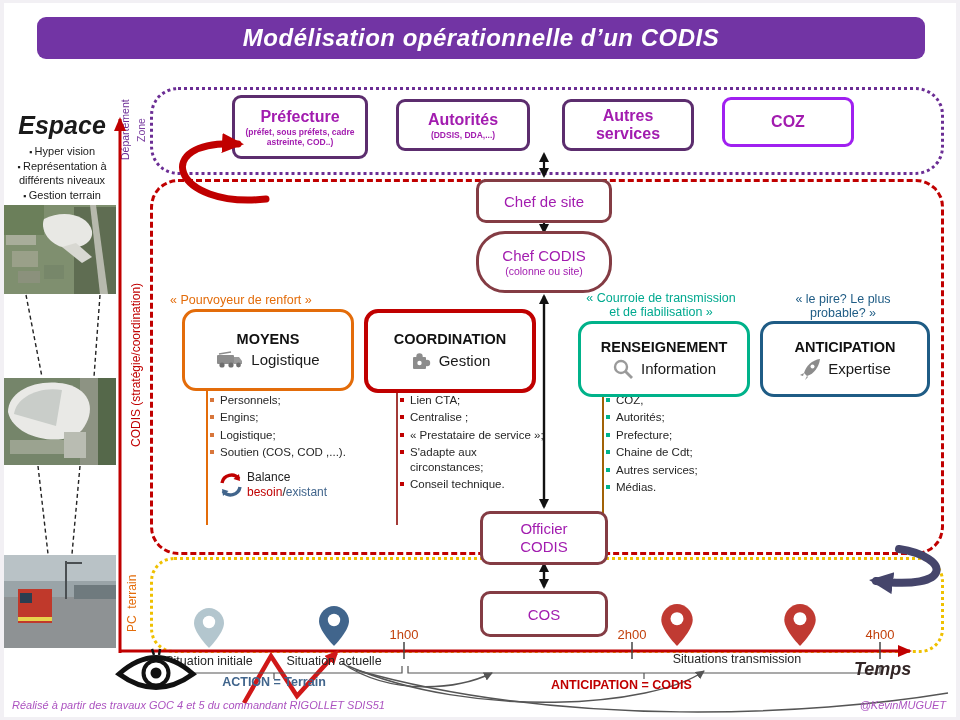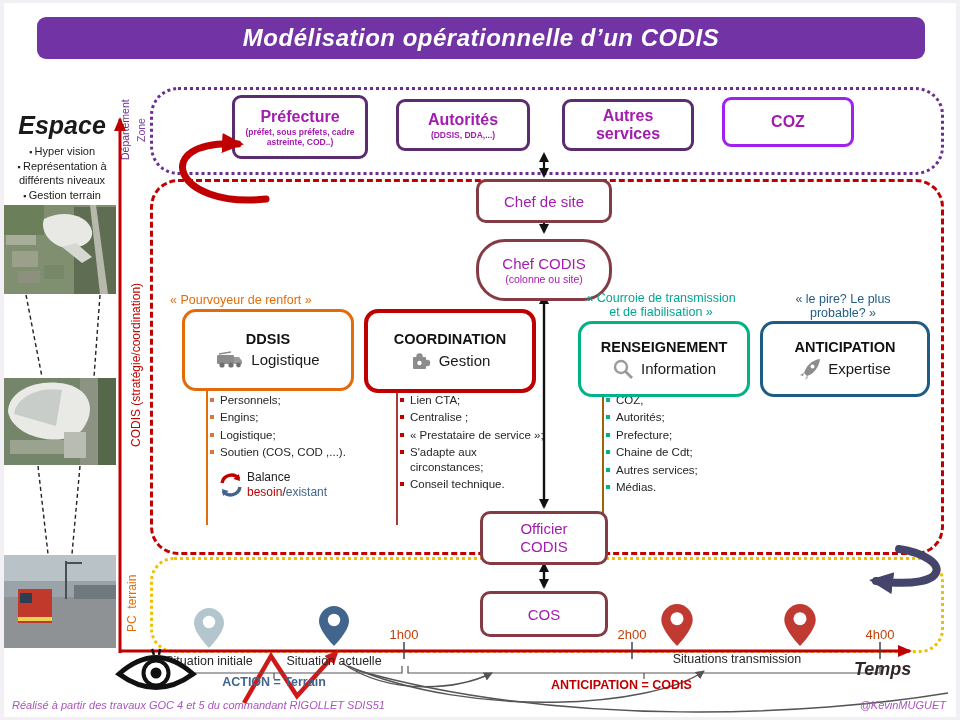--- a/index.html
+++ b/index.html
@@ -28,21 +28,21 @@
   .coz{border:3px solid #A020F0;border-radius:9px;}
   .maroon{border:3px solid #843C44;border-radius:10px;z-index:4;}
   .node .t{font-size:16px;font-weight:600;}
   .node .s{font-size:8.5px;font-weight:600;margin-top:1px;padding:0 4px;}
   .b-prefecture{left:228px;top:92px;width:130px;height:58px;}
   .b-autorites{left:392px;top:96px;width:128px;height:46px;}
   .b-autres{left:558px;top:96px;width:126px;height:46px;}
   .b-autres .t{line-height:1.15;}
   .b-coz{left:718px;top:94px;width:126px;height:44px;}
   .b-chefsite{left:472px;top:176px;width:130px;height:38px;}
-  .b-chefcodis{left:472px;top:236px;width:130px;height:56px;border-radius:29px;}
+  .b-chefcodis{left:472px;top:228px;width:130px;height:56px;border-radius:29px;}
   .b-officier{left:476px;top:508px;width:122px;height:48px;}
   .b-officier .t{line-height:1.2;width:80px;}
   .b-cos{left:476px;top:588px;width:122px;height:40px;}
   .maroon .t{font-size:15px;font-weight:500;}
   .maroon .s{font-size:10.5px;font-weight:400;}
   
   .espace{left:6px;top:108px;width:104px;text-align:center;color:#1a1a1a;}
   .espace .et{font-size:25px;font-weight:bold;font-style:italic;margin-bottom:4px;}
   .espace ul{list-style:none;margin:0;padding:0;font-size:11px;line-height:1.3;}
   .espace li::before{content:"▪ ";font-size:9px;}
@@ -191,21 +191,21 @@
   <div class="abs quote q-teal">
     <div>« Courroie de transmission</div>
     <div>et de fiabilisation »</div>
   </div>
   <div class="abs quote q-blue">
     <div>« le pire? Le plus</div>
     <div>probable? »</div>
   </div>
 
   <div class="abs fbox f-moyens">
-    <span class="n">DDSIS</span>
+    <span class="n">MOYENS</span>
     <span class="r">
       <svg width="28" height="19" viewBox="0 0 28 19">
         <rect x="1" y="5" width="17" height="9" rx="1" fill="#8c8c8c"></rect>
         <path d="M18,7 h5 l3,4 v3 h-8 Z" fill="#9a9a9a"></path>
         <line x1="3" y1="4" x2="15" y2="2" stroke="#8c8c8c" stroke-width="1.6"></line>
         <circle cx="6" cy="15" r="2.6" fill="#6e6e6e"></circle>
         <circle cx="15" cy="15" r="2.6" fill="#6e6e6e"></circle>
         <circle cx="22.5" cy="15" r="2.4" fill="#6e6e6e"></circle>
       </svg>
       <span>Logistique</span>

